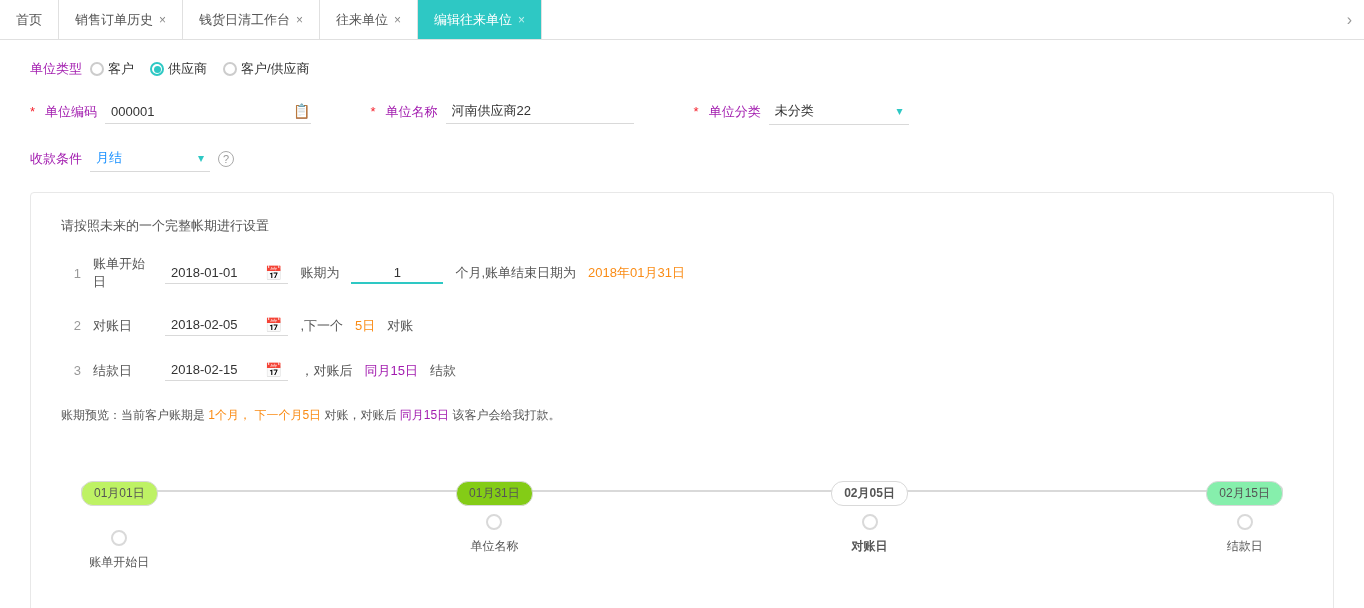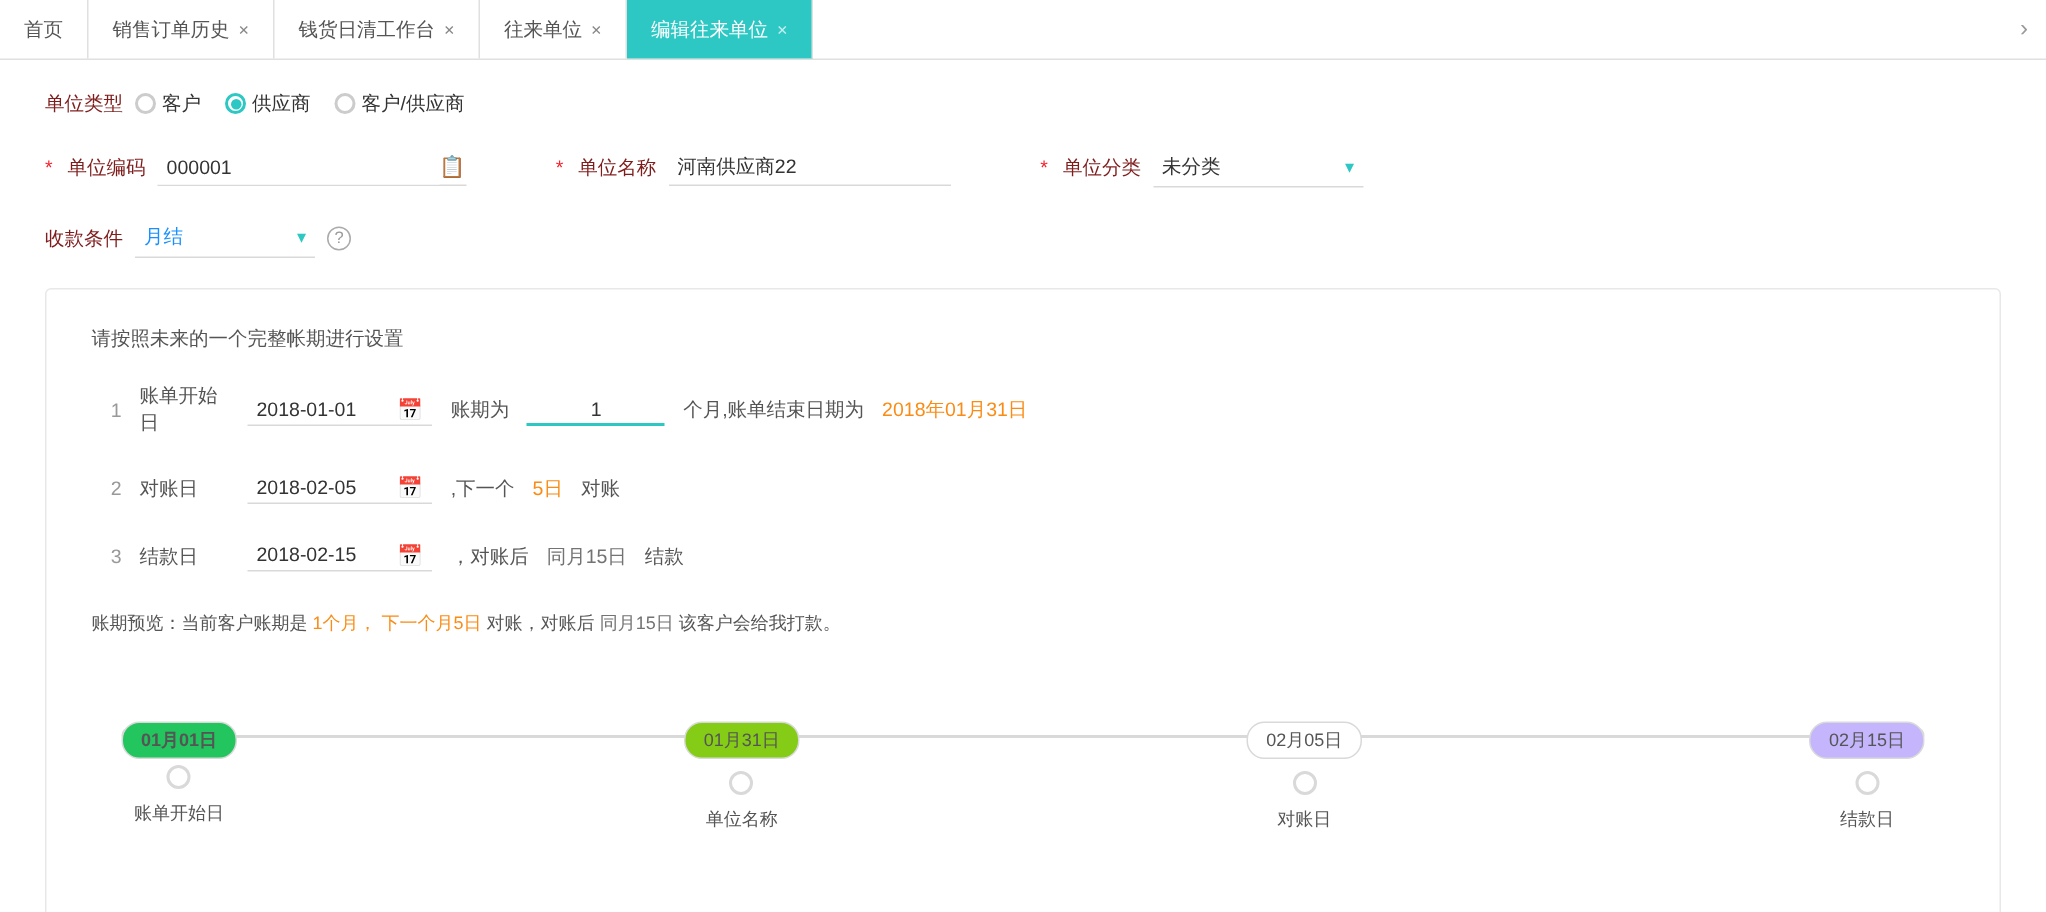--- a/index.html
+++ b/index.html
@@ -59,21 +59,21 @@
       margin-bottom: 20px;
       gap: 30px;
     }
     .form-field {
       display: flex;
       align-items: center;
       gap: 8px;
     }
     .form-field label {
       white-space: nowrap;
-      color: #7f1d1d;
+      color: #a21caf;
     }
     .required-star {
       color: #f5222d;
       margin-right: 2px;
     }
     .form-input {
       border: none;
       border-bottom: 1px solid #d9d9d9;
       padding: 4px 6px;
       font-size: 13px;
@@ -223,21 +223,21 @@
     .period-input input {
       border: none;
       outline: none;
       font-size: 13px;
       width: 80px;
       color: #333;
       text-align: center;
     }
     .row-text { color: #555; }
     .text-orange { color: #fa8c16; }
-    .text-teal { color: #737373; }
+    .text-teal { color: #a21caf; }
 
     
     .preview-text {
       font-size: 12px;
       color: #555;
       margin-bottom: 24px;
       line-height: 1.8;
     }
   </style>
 </head>
@@ -378,39 +378,39 @@
 
       <div style="position:absolute; top: 39px; left: 30px; right: 30px; height: 2px; background: #d9d9d9;"></div>
 
       <div style="position:absolute; top: 34px; left: 20px; width: 10px; height: 10px; border-radius: 50%; background: #d9d9d9;"></div>
 
       <div style="position:absolute; top: 34px; right: 20px; width: 10px; height: 10px; border-radius: 50%; background: #d9d9d9;"></div>
 
       <div style="display:flex; justify-content: space-between; align-items: flex-start; position: relative;">
 
         <div style="display:flex; flex-direction:column; align-items:center;">
-          <div style="border:1px solid #d9d9d9; border-radius:12px; padding:3px 12px; font-size:12px; color:#555; background:#22c55e; white-space:nowrap; margin-bottom:4px;font-weight:bold;">01月01日</div>
+          <div style="border:1px solid #d9d9d9; border-radius:12px; padding:3px 12px; font-size:12px; color:#555; background:#bef264; white-space:nowrap; margin-bottom:24px;">01月01日</div>
           <div style="width:16px; height:16px; border-radius:50%; border:2px solid #d9d9d9; background:#fff;"></div>
           <div style="font-size:12px; color:#555; margin-top:8px;">账单开始日</div>
         </div>
 
         <div style="display:flex; flex-direction:column; align-items:center;">
           <div style="border:1px solid #d9d9d9; border-radius:12px; padding:3px 12px; font-size:12px; color:#555; background:#84cc16; white-space:nowrap; margin-bottom:8px;">01月31日</div>
           <div style="width:16px; height:16px; border-radius:50%; border:2px solid #d9d9d9; background:#fff;"></div>
           <div style="font-size:12px; color:#555; margin-top:8px;">单位名称</div>
         </div>
 
-        <div style="display:flex; flex-direction:column; align-items:center;">
+        <div style="display:flex; flex-direction:column; align-items:center;font-weight:bold;">
           <div style="border:1px solid #d9d9d9; border-radius:12px; padding:3px 12px; font-size:12px; color:#555; background:#fff; white-space:nowrap; margin-bottom:8px;">02月05日</div>
           <div style="width:16px; height:16px; border-radius:50%; border:2px solid #d9d9d9; background:#fff;"></div>
           <div style="font-size:12px; color:#555; margin-top:8px;">对账日</div>
         </div>
 
         <div style="display:flex; flex-direction:column; align-items:center;">
-          <div style="border:1px solid #d9d9d9; border-radius:12px; padding:3px 12px; font-size:12px; color:#555; background:#c4b5fd; white-space:nowrap; margin-bottom:8px;">02月15日</div>
+          <div style="border:1px solid #d9d9d9; border-radius:12px; padding:3px 12px; font-size:12px; color:#555; background:#86efac; white-space:nowrap; margin-bottom:8px;">02月15日</div>
           <div style="width:16px; height:16px; border-radius:50%; border:2px solid #d9d9d9; background:#fff;"></div>
           <div style="font-size:12px; color:#555; margin-top:8px;">结款日</div>
         </div>
 
       </div>
     </div>
 
   </div>
 
 </div>

